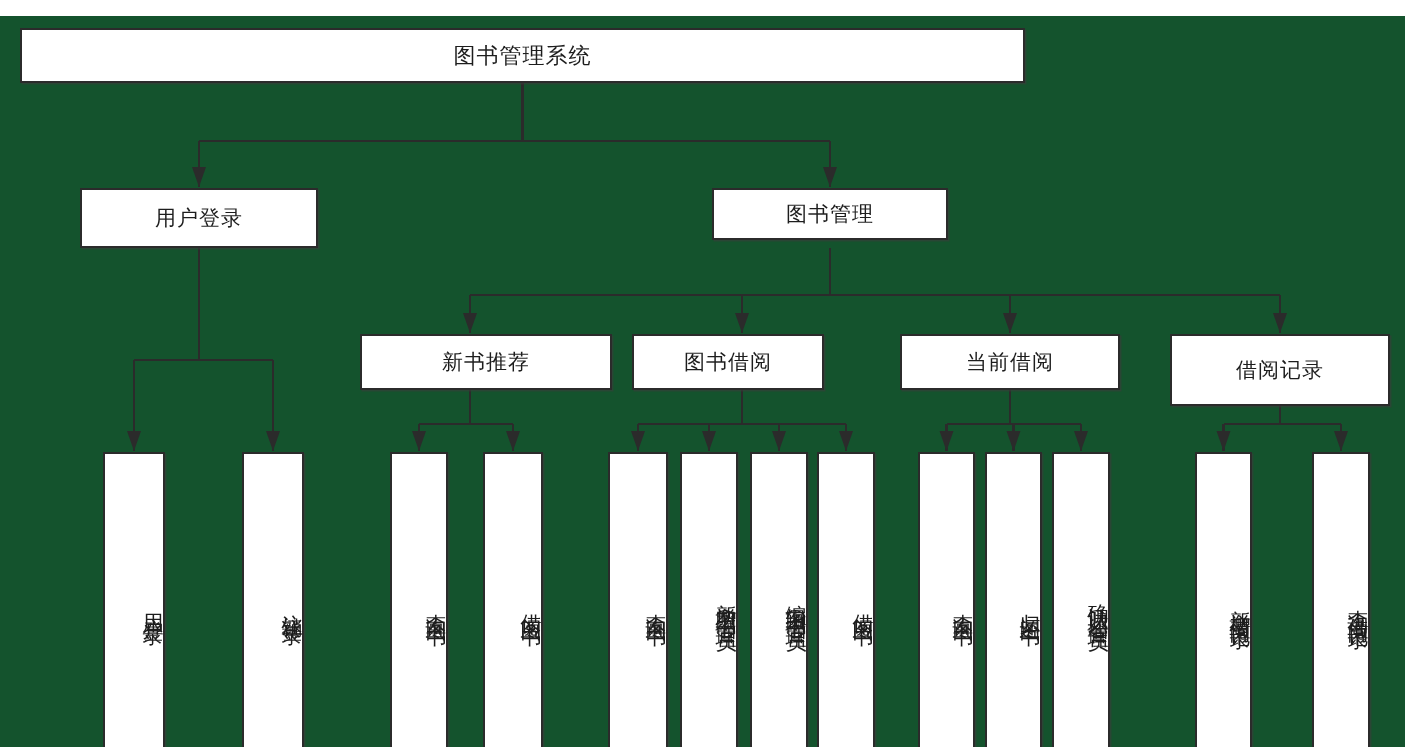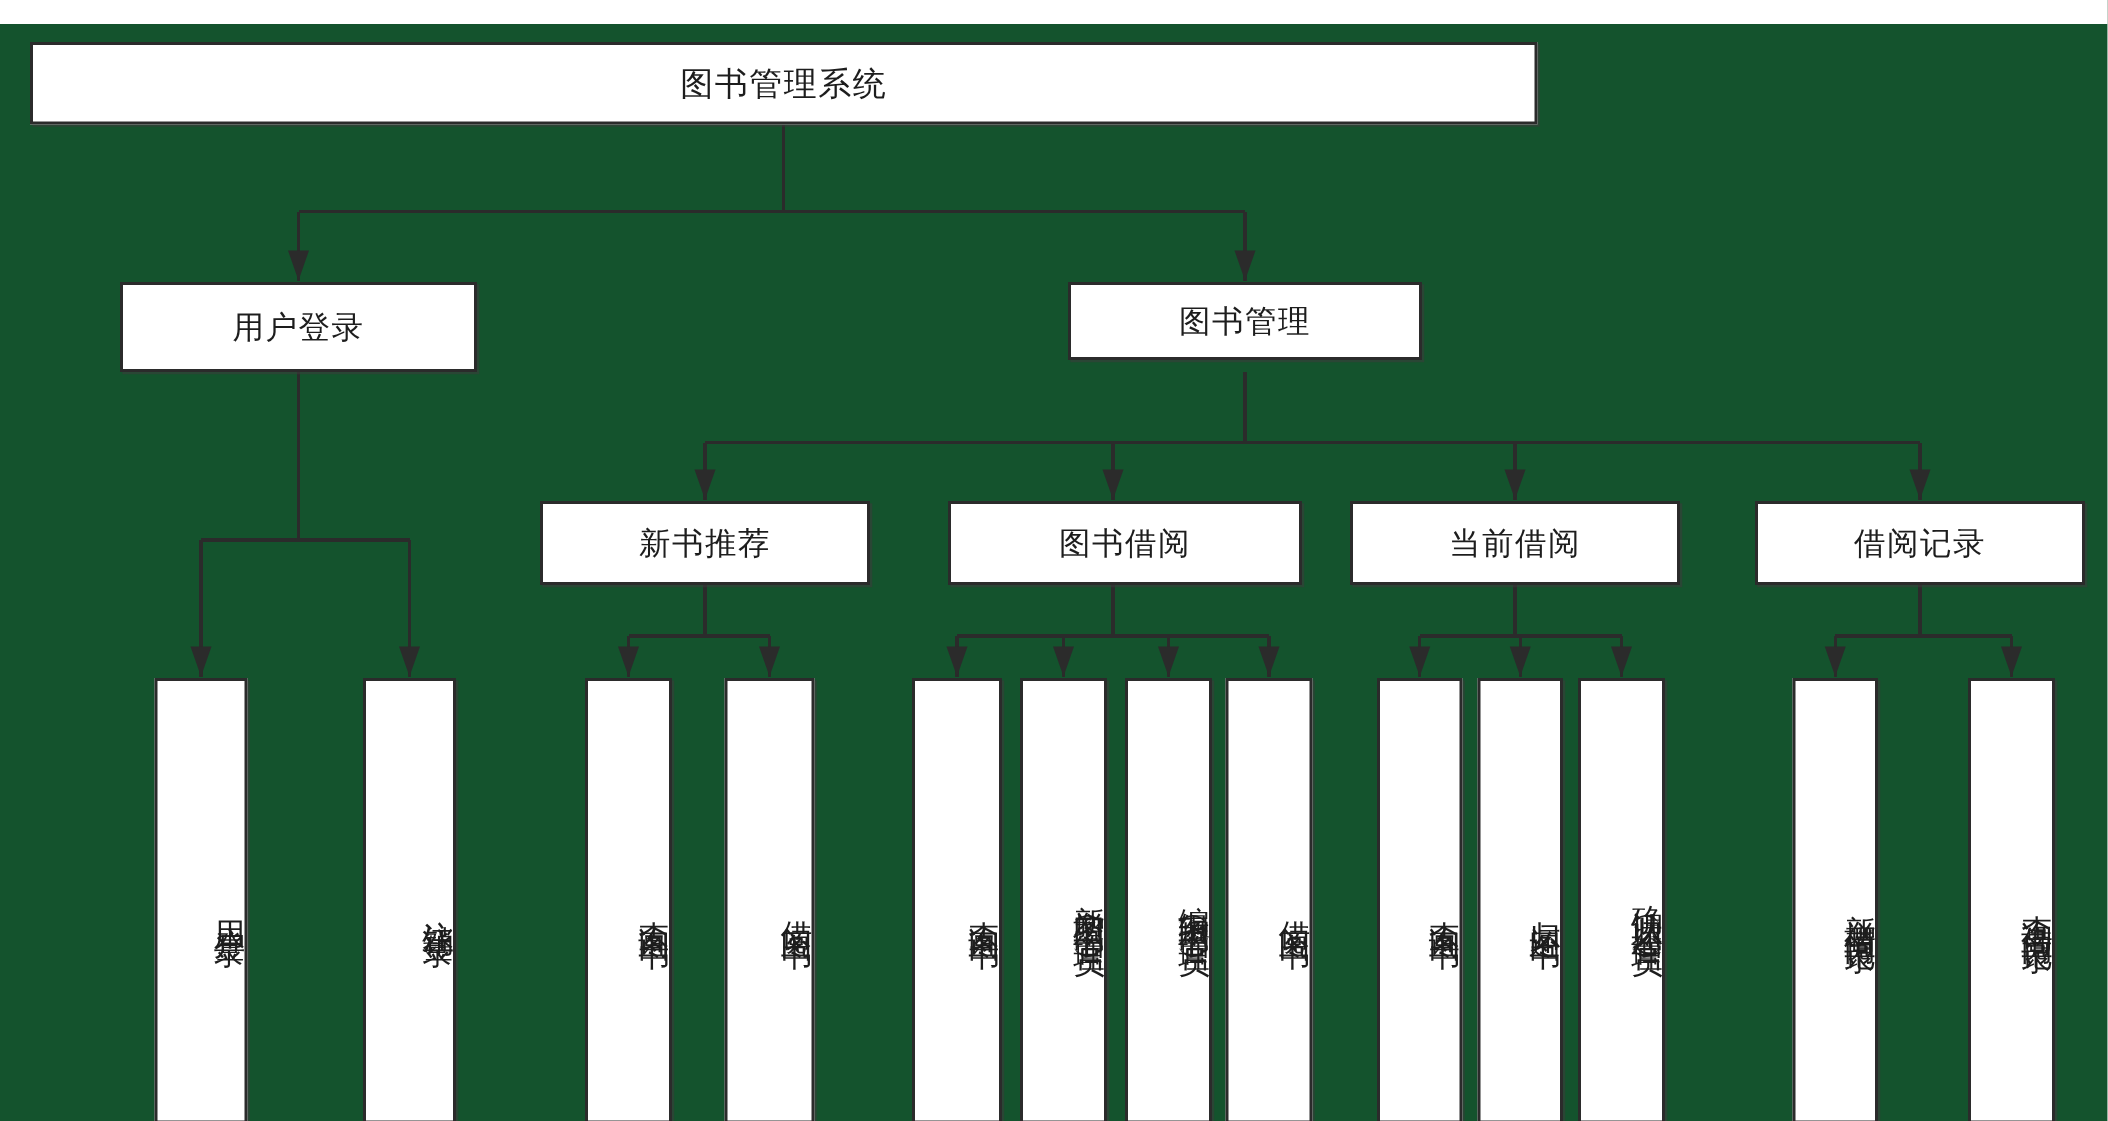--- a/index.html
+++ b/index.html
@@ -102,30 +102,30 @@
   <div id="nodes">
       <div class="node horiz root" style="left: 20px; top: 12px; width: 1005px; height: 55px;">
         <span class="txt">图书管理系统</span>
       </div>
       <div class="node horiz" style="left: 80px; top: 172px; width: 238px; height: 60px;">
         <span class="txt">用户登录</span>
       </div>
       <div class="node horiz" style="left: 712px; top: 172px; width: 236px; height: 52px;">
         <span class="txt">图书管理</span>
       </div>
-      <div class="node horiz" style="left: 360px; top: 318px; width: 220px; height: 56px;">
+      <div class="node horiz" style="left: 360px; top: 318px; width: 252px; height: 56px;">
         <span class="txt">新书推荐</span>
       </div>
-      <div class="node horiz" style="left: 632px; top: 318px; width: 236px; height: 56px;">
+      <div class="node horiz" style="left: 632px; top: 318px; width: 192px; height: 56px;">
         <span class="txt">图书借阅</span>
       </div>
       <div class="node horiz" style="left: 900px; top: 318px; width: 220px; height: 56px;">
         <span class="txt">当前借阅</span>
       </div>
-      <div class="node horiz" style="left: 1170px; top: 318px; width: 220px; height: 56px;">
+      <div class="node horiz" style="left: 1170px; top: 318px; width: 220px; height: 72px;">
         <span class="txt">借阅记录</span>
       </div>
       <div class="node vert" style="left: 103px; top: 436px; width: 62px; height: 297px;">
         <span class="txt">用户登录</span>
       </div>
       <div class="node vert" style="left: 242px; top: 436px; width: 62px; height: 297px;">
         <span class="txt">注销登录</span>
       </div>
       <div class="node vert" style="left: 390px; top: 436px; width: 58px; height: 297px;">
         <span class="txt">查询图书</span>

